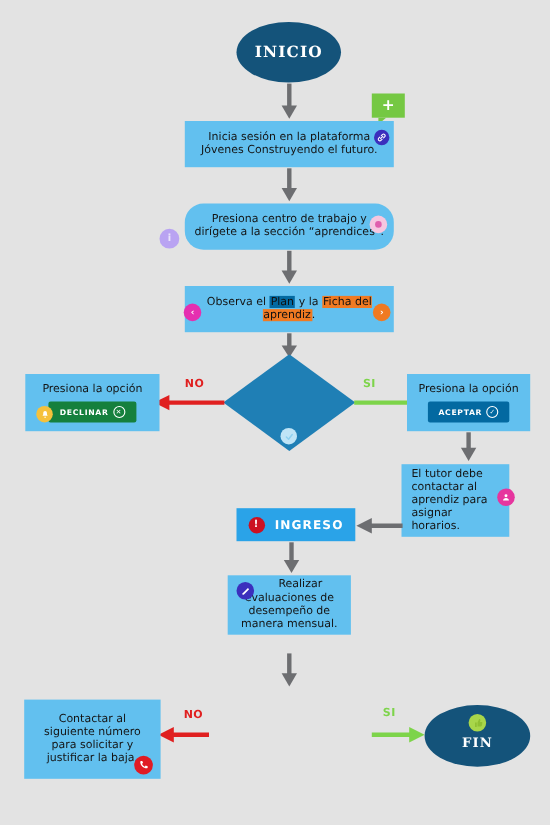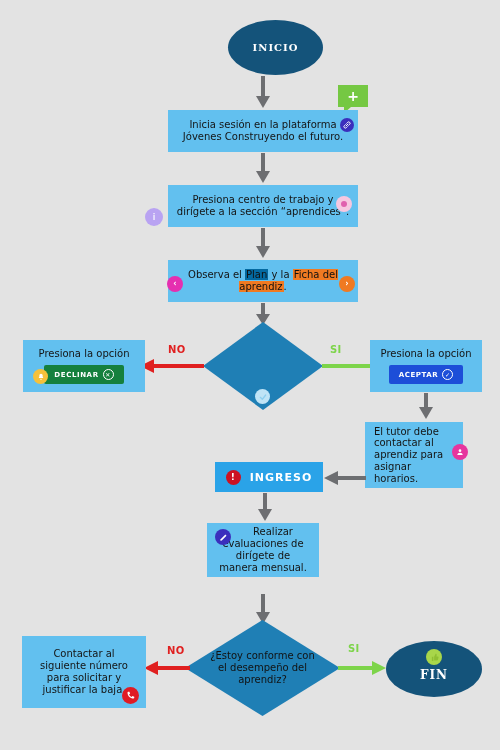--- a/index.html
+++ b/index.html
@@ -108,21 +108,21 @@
     justify-content: center;
     gap: 4px;
     color: #fff;
     font-size: 7px;
     font-weight: bold;
     letter-spacing: .6px;
     padding: 4px 10px;
     border-radius: 2px;
   }
   .btn-declinar { background: #15803d; }
-  .btn-aceptar  { background: #1d4ed8; }
+  .btn-aceptar  { background: #0369a1; }
   .btn .ring {
     width: 9px; height: 9px;
     border: 1px solid #fff;
     border-radius: 50%;
     display: inline-flex;
     align-items: center;
     justify-content: center;
     font-size: 6px;
     line-height: 1;
   }
@@ -156,21 +156,21 @@
     color: #ffffff;
     font-weight: bold;
     letter-spacing: 1px;
   }
 </style>
 </head>
 <body>
 
 <div id="stage">
 
-  <div class="node ellipse" style="left:228px; top:20px; width:95px; height:55px; font-size:10px;">
+  <div class="node ellipse" style="left:215px; top:20px; width:95px; height:55px; font-size:14px;">
     <span>INICIO</span>
   </div>
 
   <div class="conn" style="left:255px; top:76px; width:16px; height:34px;">
     <svg width="16" height="34" viewBox="0 0 16 34">
       <line x1="8" y1="0" x2="8" y2="22" stroke="#6d6e71" stroke-width="4"></line>
       <polygon points="1,20 15,20 8,32" fill="#6d6e71"></polygon>
     </svg>
   </div>
 
@@ -192,21 +192,21 @@
     </svg>
   </div>
 
   <div class="conn" style="left:255px; top:153px; width:16px; height:32px;">
     <svg width="16" height="32" viewBox="0 0 16 32">
       <line x1="8" y1="0" x2="8" y2="20" stroke="#6d6e71" stroke-width="4"></line>
       <polygon points="1,18 15,18 8,30" fill="#6d6e71"></polygon>
     </svg>
   </div>
 
-  <div class="node box" style="left:168px; top:185px; width:190px; height:42px; font-size:10px;">
+  <div class="node box" style="left:168px; top:185px; width:190px; height:42px; font-size:10px;border-radius:17px;">
     <span class="txt">
       <span>Presiona centro de trabajo y</span><br>
       <span>dirígete a la sección “aprendices”.</span>
     </span>
   </div>
   <div class="badge" style="left:145px; top:208px; width:18px; height:18px; background:#b9a3f2; font-size:9px; color:#e9e3fb;">
     <span>i</span>
   </div>
   <div class="badge" style="left:336px; top:196px; width:16px; height:16px; background:#f6c7e0;">
     <span style="width:6px;height:6px;border-radius:50%;background:#e060ae;display:block;"></span>
@@ -323,45 +323,37 @@
     <svg width="16" height="30" viewBox="0 0 16 30">
       <line x1="8" y1="0" x2="8" y2="18" stroke="#6d6e71" stroke-width="4"></line>
       <polygon points="1,16 15,16 8,28" fill="#6d6e71"></polygon>
     </svg>
   </div>
 
   <div class="node box" style="left:207px; top:523px; width:112px; height:54px; font-size:10px;">
     <span class="txt">
       <span style="padding-left:20px;">Realizar</span><br>
       <span>evaluaciones de</span><br>
-      <span>dirígete de</span><br>
+      <span>desempeño de</span><br>
       <span>manera mensual.</span>
     </span>
   </div>
   <div class="badge" style="left:215px; top:529px; width:16px; height:16px; background:#3b2fbd;">
     <svg width="9" height="9" viewBox="0 0 24 24" fill="#fff">
       <path d="M3 18l2 3 3-2L20 7l-3-3L5 16z"></path>
     </svg>
   </div>
 
   <div class="conn" style="left:255px; top:594px; width:16px; height:32px;">
     <svg width="16" height="32" viewBox="0 0 16 32">
       <line x1="8" y1="0" x2="8" y2="20" stroke="#6d6e71" stroke-width="4"></line>
       <polygon points="1,18 15,18 8,30" fill="#6d6e71"></polygon>
     </svg>
   </div>
 
-  <div class="node diamond" style="left:185px; top:620px; width:155px; height:96px;">
-    <div class="shape"></div>
-    <div class="dlabel" style="font-size:10px;">
-      <span>¿Estoy conforme con</span><br>
-      <span>el desempeño del</span><br>
-      <span>aprendiz?</span>
-    </div>
-  </div>
 
   <div class="conn" style="left:142px; top:660px; width:50px; height:16px;">
     <svg width="50" height="16" viewBox="0 0 50 16">
       <line x1="48" y1="8" x2="14" y2="8" stroke="#e02020" stroke-width="4"></line>
       <polygon points="16,1 16,15 2,8" fill="#e02020"></polygon>
     </svg>
   </div>
   <div class="edgelabel lbl-no" style="left:167px; top:645px;">NO</div>
 
   <div class="conn" style="left:336px; top:660px; width:52px; height:16px;">

